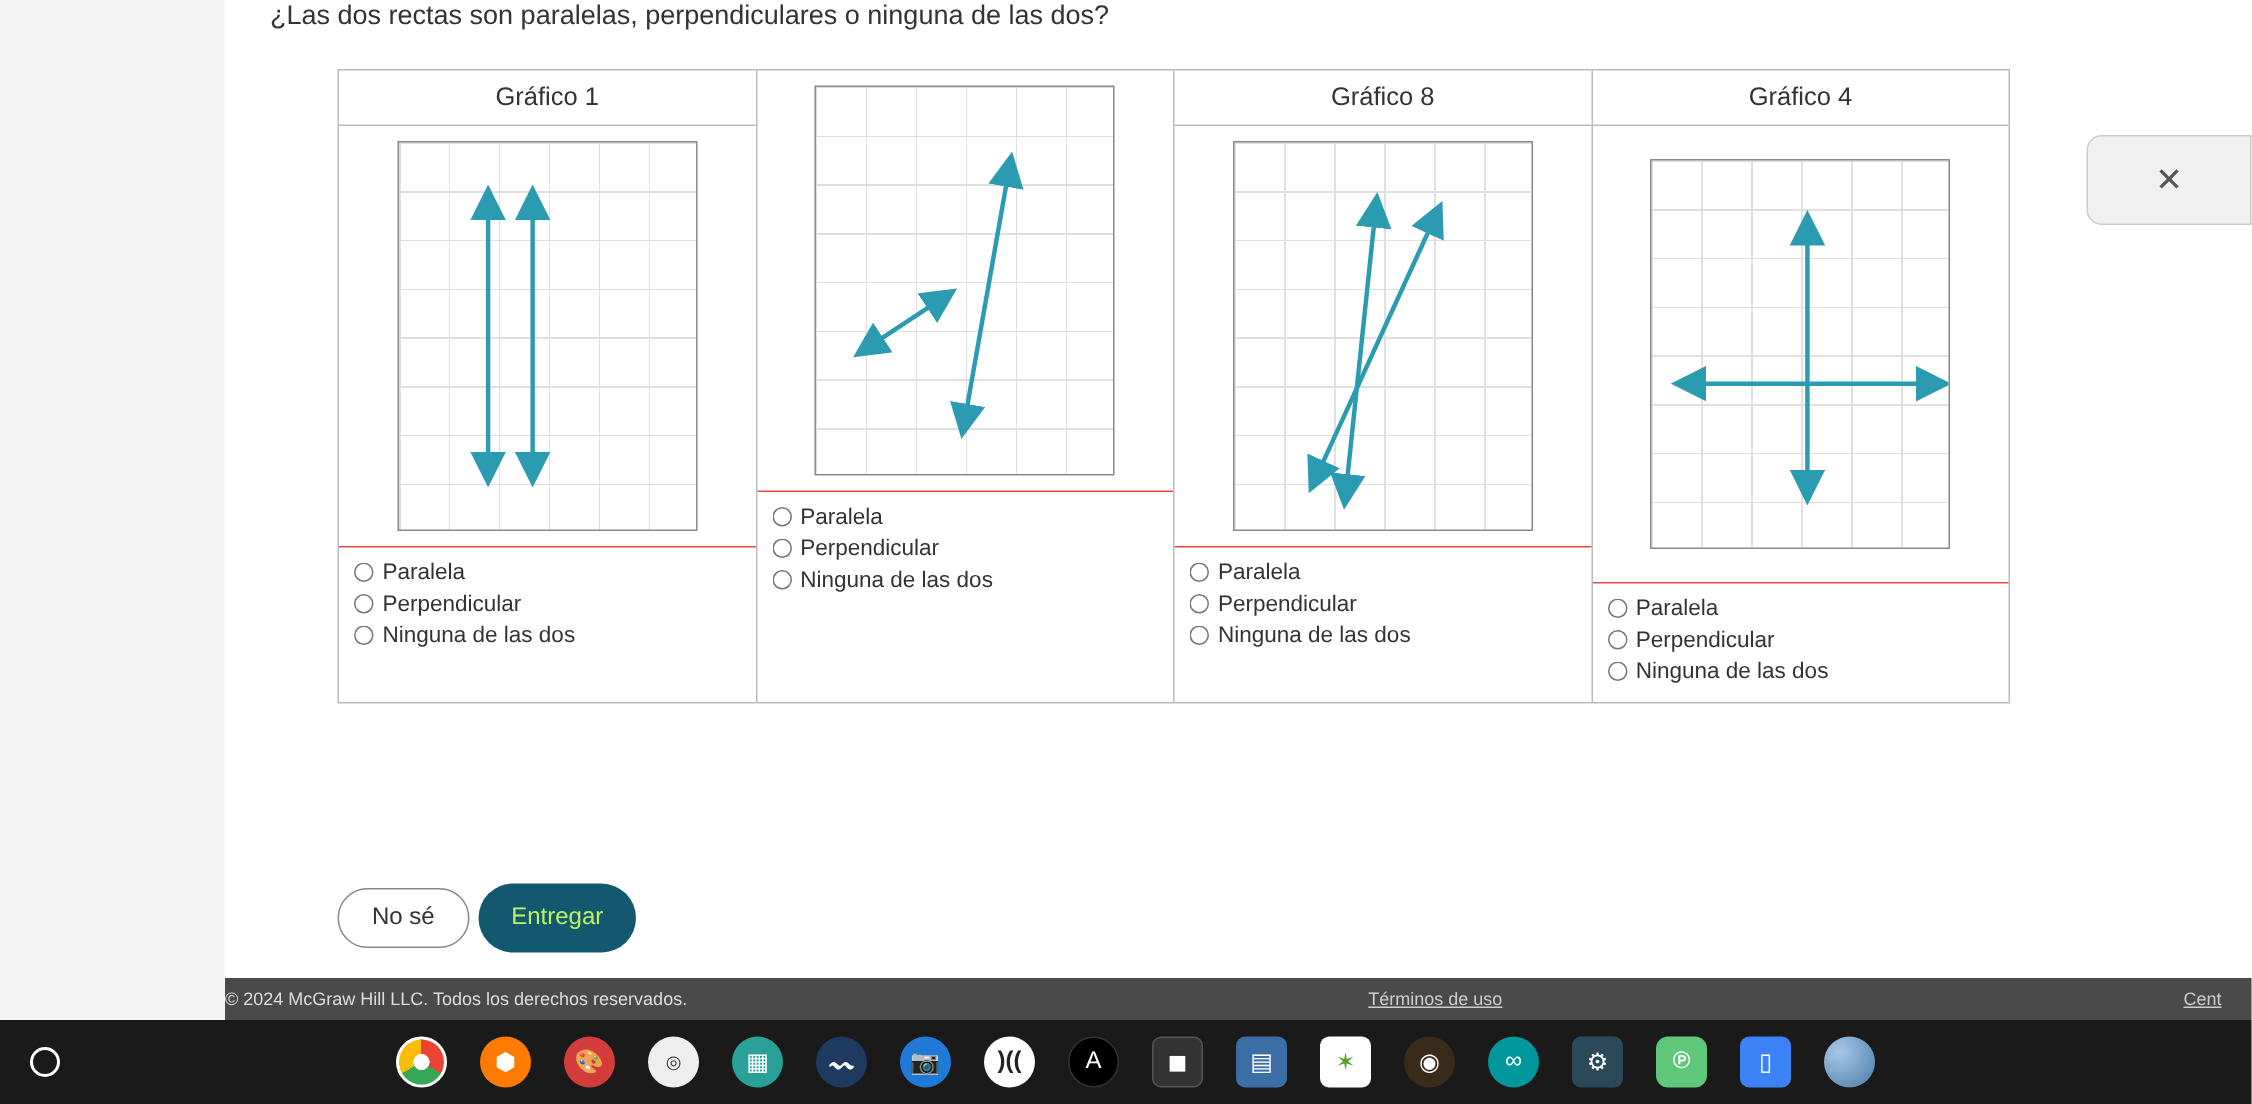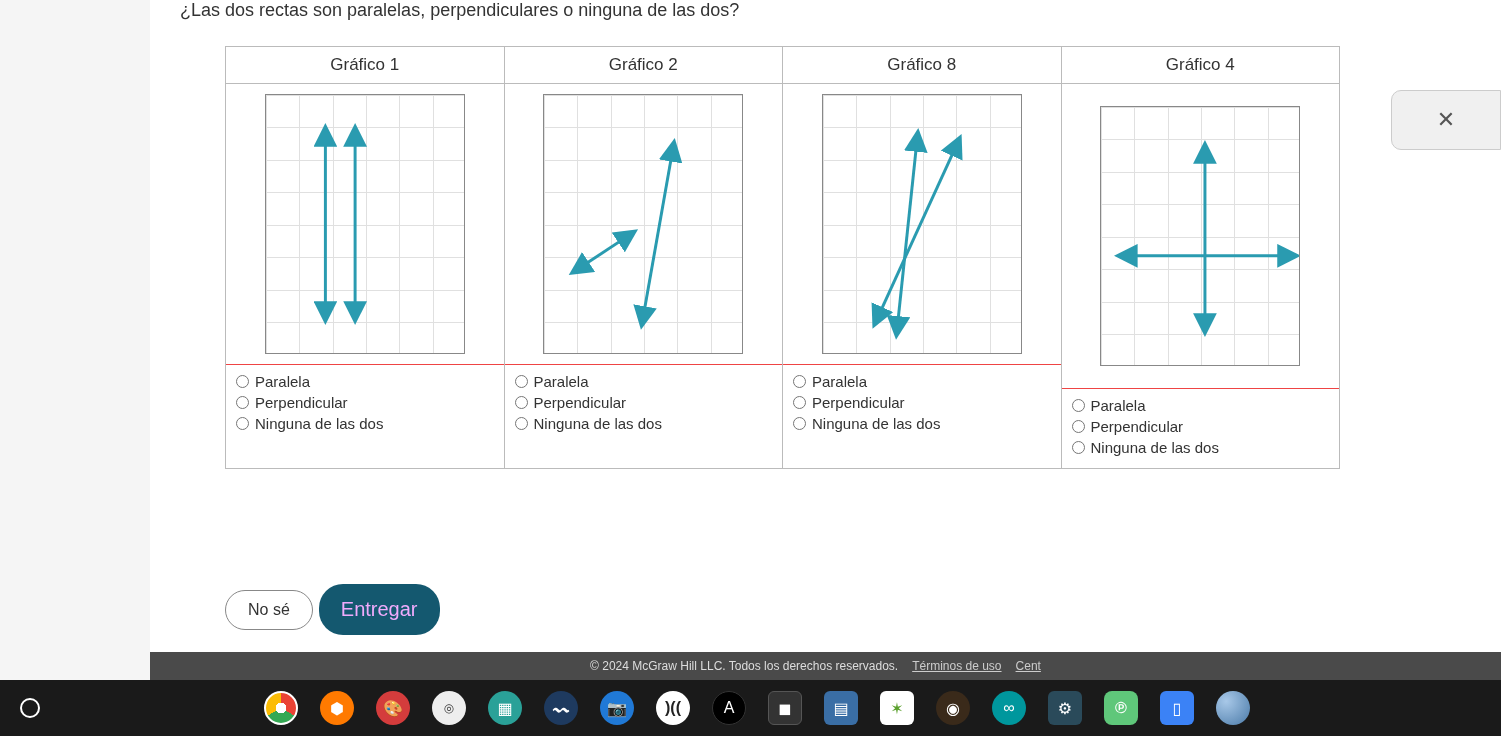--- a/index.html
+++ b/index.html
@@ -115,39 +115,39 @@
     font-size: 16px;
     padding: 10px 22px;
     border-radius: 24px;
     cursor: pointer;
   }
   .btn-entregar {
     border: none;
     background: #0b4f6c;
     background: #15526b;
     background: #0d4d63;
-    color: #f0abfc;
-    font-size: 20px;
+    color: #bef264;
+    font-size: 16px;
     padding: 14px 22px;
     border-radius: 24px;
     cursor: pointer;
   }
   .btn-entregar { background:#14586f; }
   .copyright-bar {
     position: absolute;
     bottom: 0;
     left: 0;
     right: 0;
     height: 28px;
     background: #4a4a4a;
     color: #ddd;
     font-size: 12px;
     display: flex;
     align-items: center;
-    justify-content: center;
+    justify-content: space-between;
     padding-right: 20px;
     gap: 14px;
   }
   .copyright-bar .link { text-decoration: underline; cursor: pointer; color:#ccc;}
   .taskbar {
     position: absolute;
     bottom: 0;
     left: 0;
     right: 0;
     height: 56px;
@@ -233,21 +233,20 @@
           <span>Perpendicular</span>
         </label>
         <label class="option-row">
           <input type="radio" name="g1" style="">
           <span>Ninguna de las dos</span>
         </label>
       </div>
     </div>
 
     <div class="graphic-cell">
-      <div class="graphic-title">Gráfico 2</div>
       <div class="graphic-body">
         <div class="grid-box">
           <svg viewBox="0 0 200 260">
             <line class="line-stroke" x1="35" y1="175" x2="85" y2="142" marker-start="url(#arr1b)" marker-end="url(#arr1)"></line>
             <line class="line-stroke" x1="100" y1="225" x2="130" y2="55" marker-start="url(#arr1b)" marker-end="url(#arr1)"></line>
           </svg>
         </div>
       </div>
       <div class="options">
         <label class="option-row">

